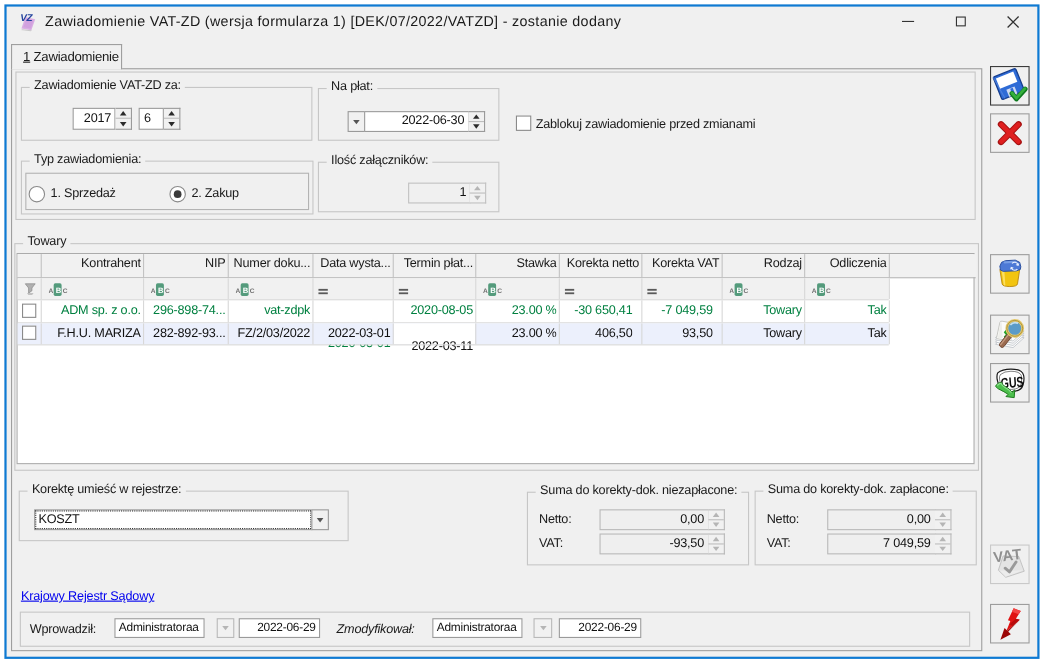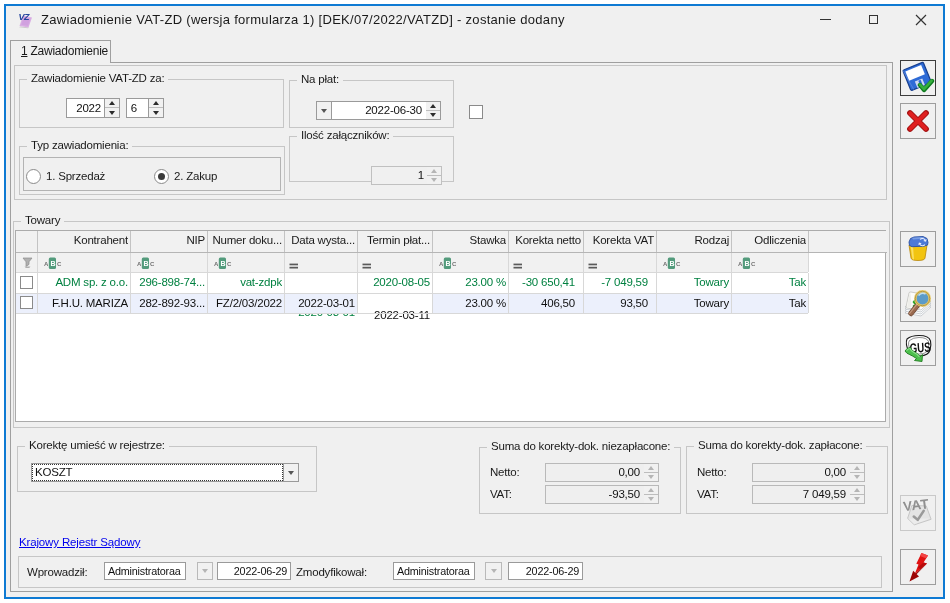--- a/index.html
+++ b/index.html
@@ -61,21 +61,21 @@
 
   <div class="abs" style="left:10px; top:40px; width:101px; height:23px; background:#f0f0f0; border:1px solid #9f9f9f; border-bottom:none;"></div>
   <div class="abs" style="left:11px; top:62px; width:99px; height:1px; background:#f0f0f0;"></div>
   <div class="lbl" style="left:21px; top:44px; font-size:12px; letter-spacing:-0.25px;"><span style="text-decoration:underline;">1</span> Zawiadomienie</div>
 
   <div class="abs" style="left:14px; top:65px; width:873px; height:135px; border:1px solid #c6c6c6;"></div>
 
   <div class="grp" style="left:19px; top:79px; width:265px; height:49px;">
       <span class="cap">Zawiadomienie VAT-ZD za:</span>
     </div>
-  <div class="txt" style="left:66px; top:98px; width:39px; height:20px; text-align:right; line-height:18px; padding-right:3px;">2022</div>
+  <div class="txt" style="left:66px; top:98px; width:39px; height:20px; text-align:right; line-height:18px; padding-right:3px;">2017</div>
   <div class="spinbtns" style="left:105px; top:98px; height:20px;">
       <div class="u">
         <i class="arr up"></i>
       </div>
       <div class="d">
         <i class="arr dn"></i>
       </div>
     </div>
   <div class="txt" style="left:126px; top:98px; width:23px; height:20px; text-align:right; line-height:18px; padding-right:11px;">6</div>
   <div class="spinbtns" style="left:149px; top:98px; height:20px;">
@@ -97,31 +97,32 @@
   <div class="spinbtns" style="left:426px; top:101px; height:19px;">
       <div class="u">
         <i class="arr up"></i>
       </div>
       <div class="d">
         <i class="arr dn"></i>
       </div>
     </div>
 
   <div class="chk" style="left:469px; top:105px;"></div>
+  <div class="lbl" style="left:487px; top:107px;">Zablokuj zawiadomienie przed zmianami</div>
 
   <div class="grp" style="left:19px; top:146px; width:266px; height:49px;">
       <span class="cap">Typ zawiadomienia:</span>
     </div>
   <div class="abs" style="left:23px; top:157px; width:258px; height:34px; border:1px solid #b3b3b3;"></div>
   <div class="radio" style="left:26px; top:169px;"></div>
   <div class="lbl" style="left:46px; top:170px;">1. Sprzedaż</div>
   <div class="radio sel" style="left:154px; top:169px;"></div>
   <div class="lbl" style="left:174px; top:170px;">2. Zakup</div>
 
-  <div class="grp" style="left:289px; top:136px; width:165px; height:46px;">
+  <div class="grp" style="left:289px; top:147px; width:165px; height:46px;">
       <span class="cap">Ilość załączników:</span>
     </div>
   <div class="txt dis" style="left:371px; top:166px; width:57px; height:19px; text-align:right; line-height:17px; padding-right:3px; background:#f0f0f0; border-color:#c0c0c0;">1</div>
   <div class="spinbtns dis" style="left:427px; top:166px; height:19px; border-color:#c0c0c0;">
       <div class="u">
         <i class="arr up"></i>
       </div>
       <div class="d">
         <i class="arr dn"></i>
       </div>
@@ -335,21 +336,21 @@
       </div>
     </div>
 
   <div class="abs" style="left:18px; top:556px; width:864px; height:32px; border:1px solid #c6c6c6;"></div>
   <div class="lbl" style="left:27px; top:566px;">Wprowadził:</div>
   <div class="txt" style="left:104px; top:562px; width:82px; height:18px; line-height:16px; padding-left:3px; font-size:10.8px;">Administratoraa</div>
   <div class="abs dis" style="left:197px; top:562px; width:16px; height:18px; background:#f1f1f1; border:1px solid #b9b9b9;">
       <i class="arr dn" style="border-top-color:#b5b5b5;"></i>
     </div>
   <div class="txt" style="left:217px; top:562px; width:74px; height:18px; line-height:16px; text-align:right; padding-right:3px; font-size:10.8px;">2022-06-29</div>
-  <div class="lbl" style="left:296px; top:566px;">Zmodyfikował:</div>
+  <div class="lbl" style="left:306px; top:566px;font-style:italic;">Zmodyfikował:</div>
   <div class="txt" style="left:393px; top:562px; width:82px; height:18px; line-height:16px; padding-left:3px; font-size:10.8px;">Administratoraa</div>
   <div class="abs dis" style="left:485px; top:562px; width:17px; height:18px; background:#f1f1f1; border:1px solid #b9b9b9;">
       <i class="arr dn" style="border-top-color:#b5b5b5;"></i>
     </div>
   <div class="txt" style="left:508px; top:562px; width:75px; height:18px; line-height:16px; text-align:right; padding-right:3px; font-size:10.8px;">2022-06-29</div>
 
   <div class="btn36" id="b-save" style="left:900px; top:60px; border-color:#3c3c3c;">
       <div style="position:absolute; left:0px; top:0px;"><svg width="34" height="34" viewBox="0 0 34 34">
 <g transform="rotate(-22 17 15)">
  <rect x="5" y="4" width="22" height="22" rx="1.5" fill="#2e6bd6" stroke="#173f8f" stroke-width="1.2"></rect>

